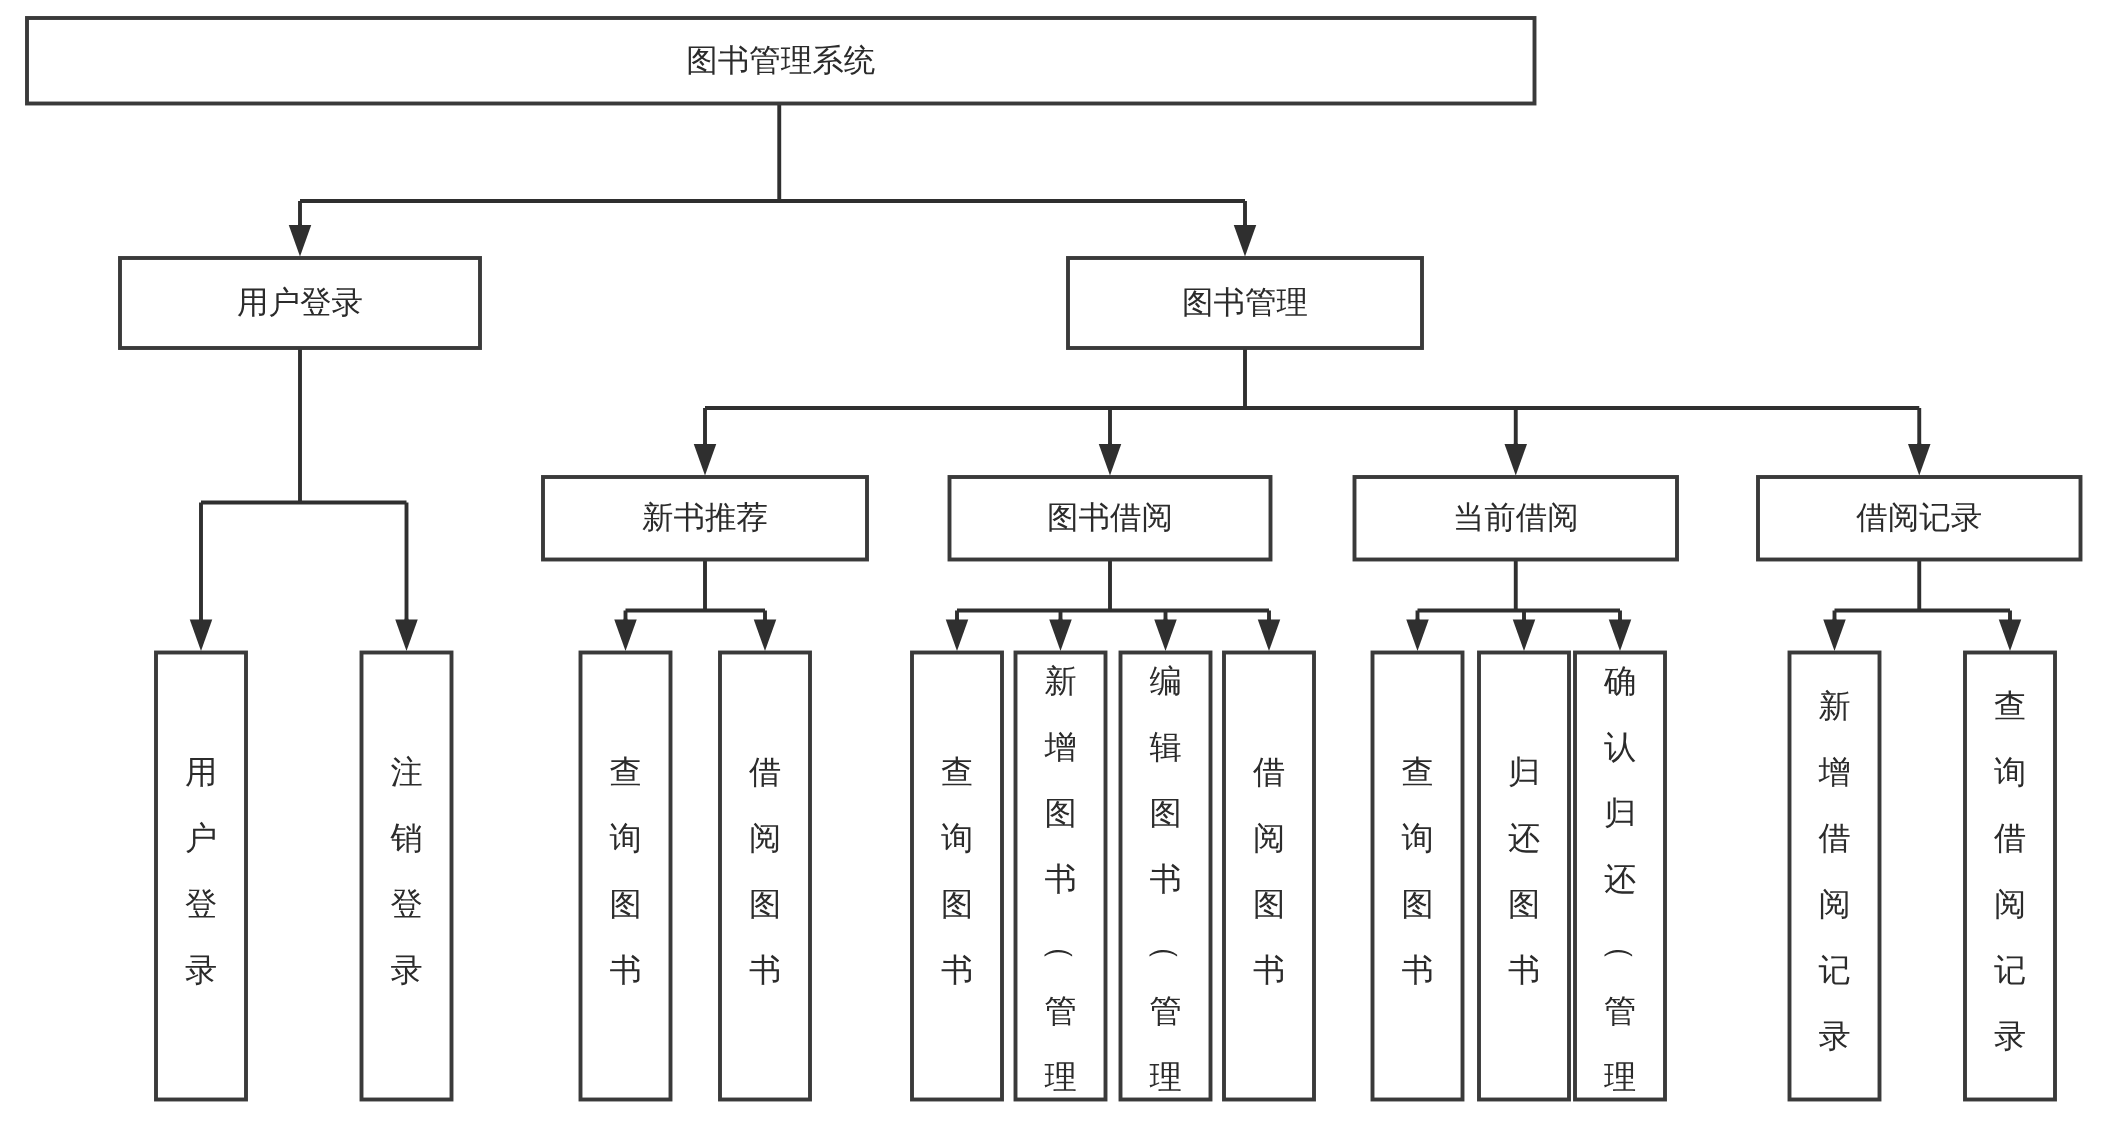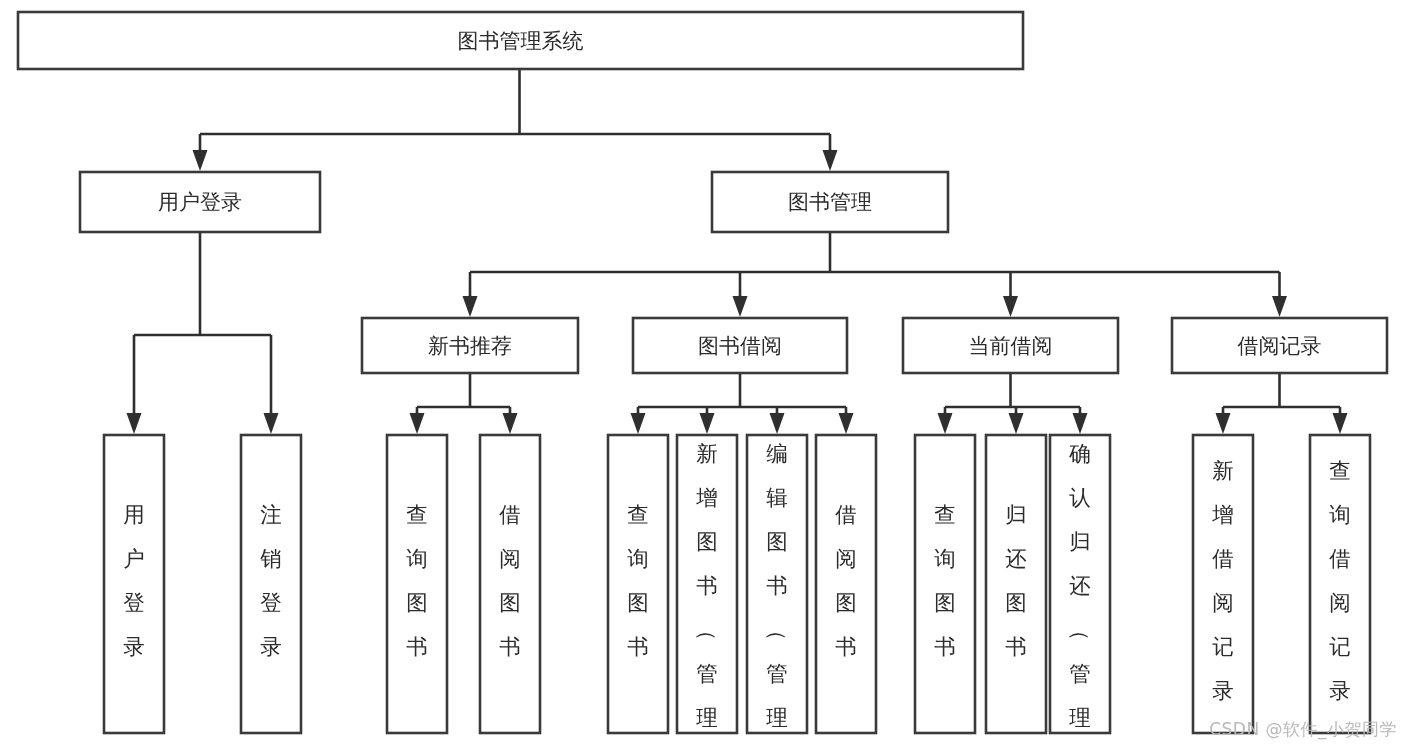--- a/index.html
+++ b/index.html
@@ -286,14 +286,13 @@
           <text x="1340" y="478" class="leaf-label">查</text>
           <text x="1340" y="522" class="leaf-label">询</text>
           <text x="1340" y="566" class="leaf-label">借</text>
           <text x="1340" y="610" class="leaf-label">阅</text>
           <text x="1340" y="654" class="leaf-label">记</text>
           <text x="1340" y="698" class="leaf-label">录</text>
           <text x="1340" y="-65" class="leaf-label" opacity="0">查询借阅记录</text>
         </g>
       </g>
   </svg>
-  <div class="watermark">CSDN @软件_小贺同学</div>
 </div>
 
 </body></html>

